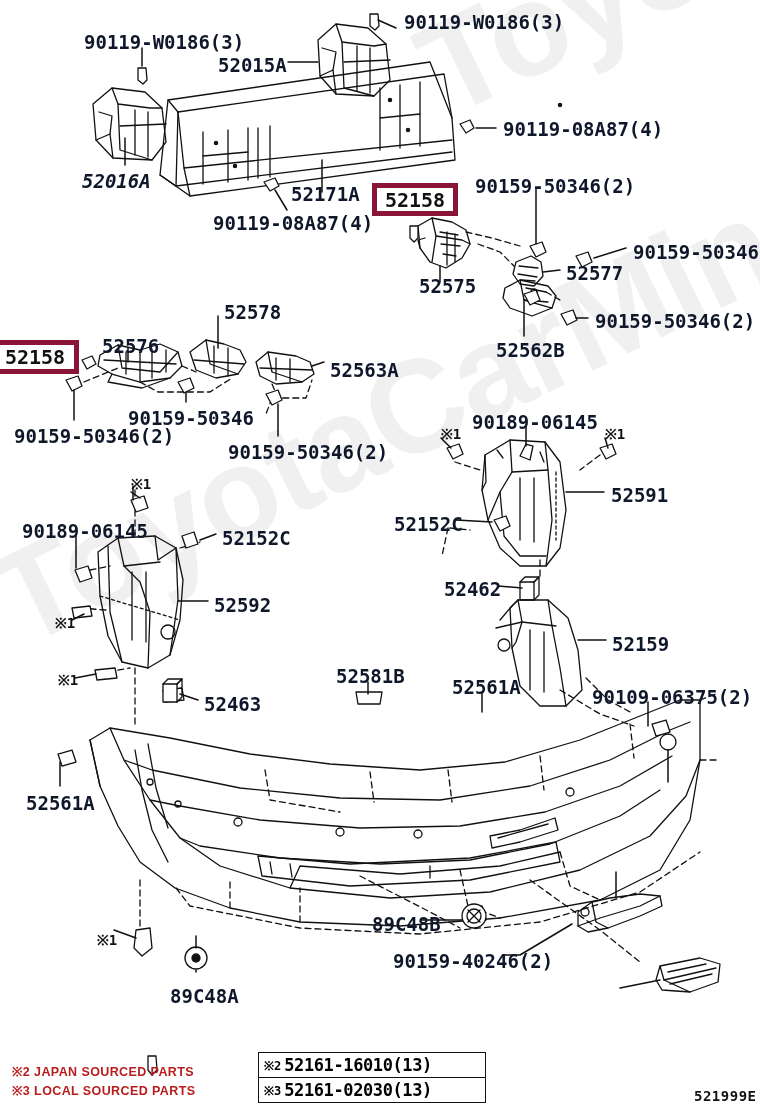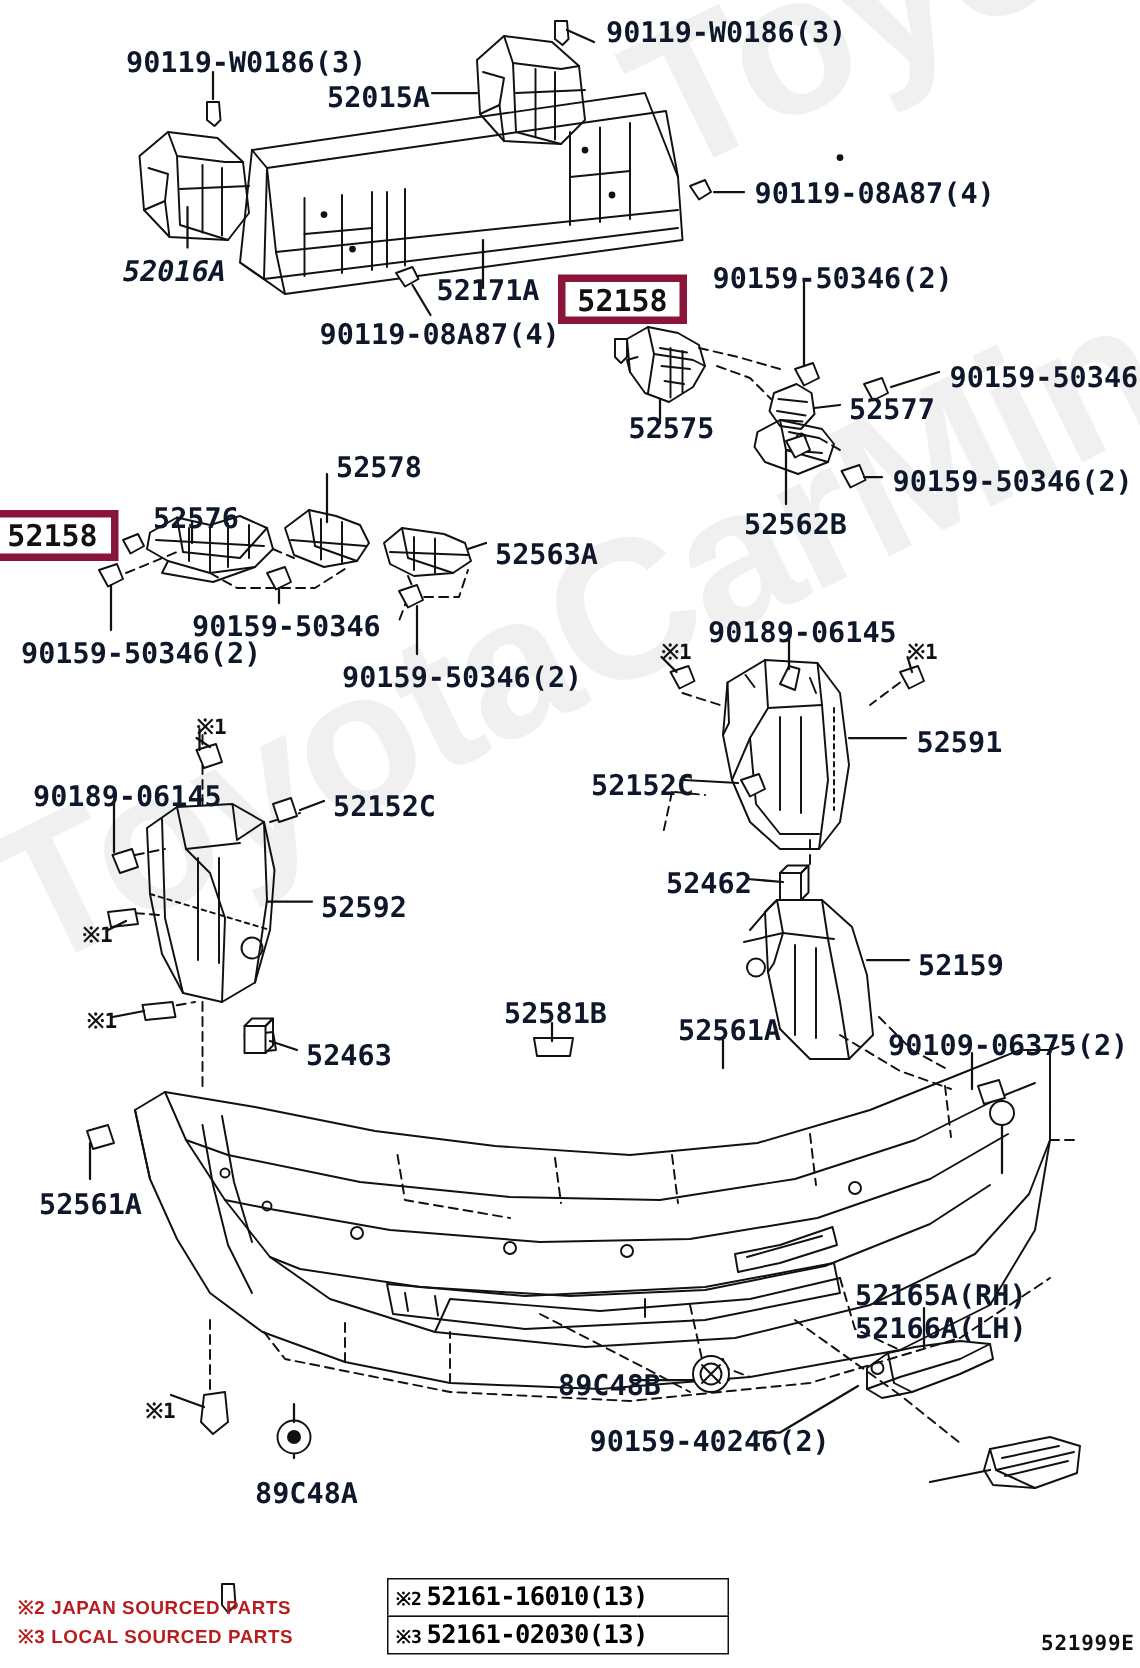--- a/index.html
+++ b/index.html
@@ -451,24 +451,20 @@
   <div class="lbl" style="left:612px; top:634px;">52159</div>
   <div class="lbl" style="left:204px; top:694px;text-align:center;">52463</div>
   <div class="lbl" style="left:336px; top:666px;">52581B</div>
   <div class="lbl" style="left:452px; top:677px;">52561A</div>
   <div class="lbl" style="left:592px; top:687px;">90109-06375(2)</div>
   <div class="lbl" style="left:26px;  top:793px;">52561A</div>
   <div class="lbl" style="left:372px; top:914px;">89C48B</div>
   <div class="lbl" style="left:393px; top:951px;">90159-40246(2)</div>
   <div class="lbl" style="left:170px; top:986px;">89C48A</div>
 
-  <div class="lbl two" style="left:570px; top:853px;">
-    <div>52165A(RH)</div>
-    <div>52166A(LH)</div>
-  </div>
 
 
   <div class="star" style="left:441px; top:424px;">※1</div>
   <div class="star" style="left:605px; top:424px;">※1</div>
   <div class="star" style="left:131px; top:474px;">※1</div>
   <div class="star" style="left:55px;  top:613px;">※1</div>
   <div class="star" style="left:58px;  top:670px;">※1</div>
   <div class="star" style="left:97px;  top:930px;">※1</div>
   <div class="star" style="left:352px; top:1052px;">※1</div>
 

